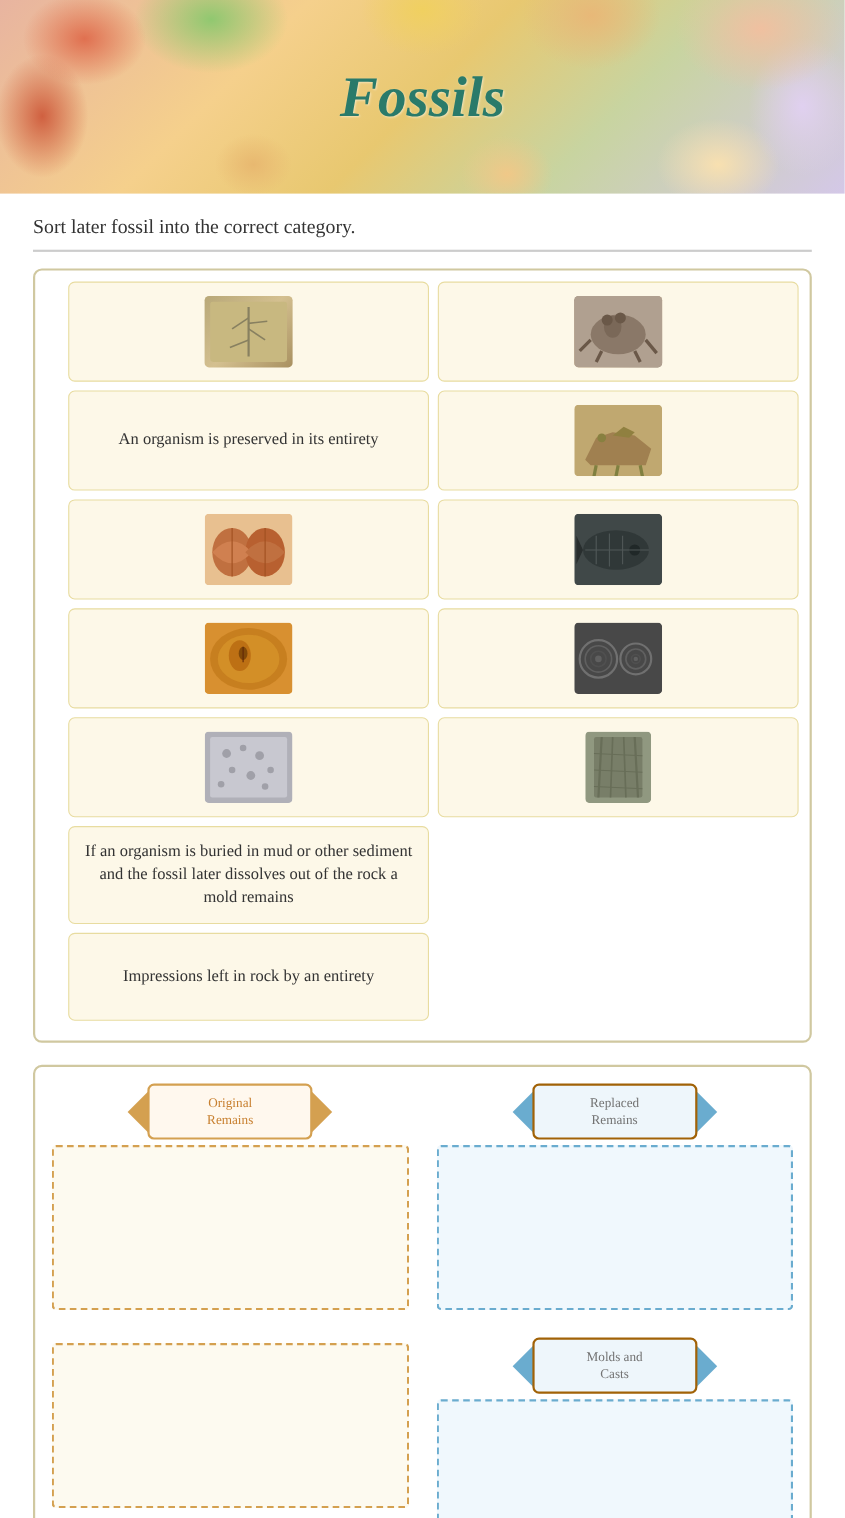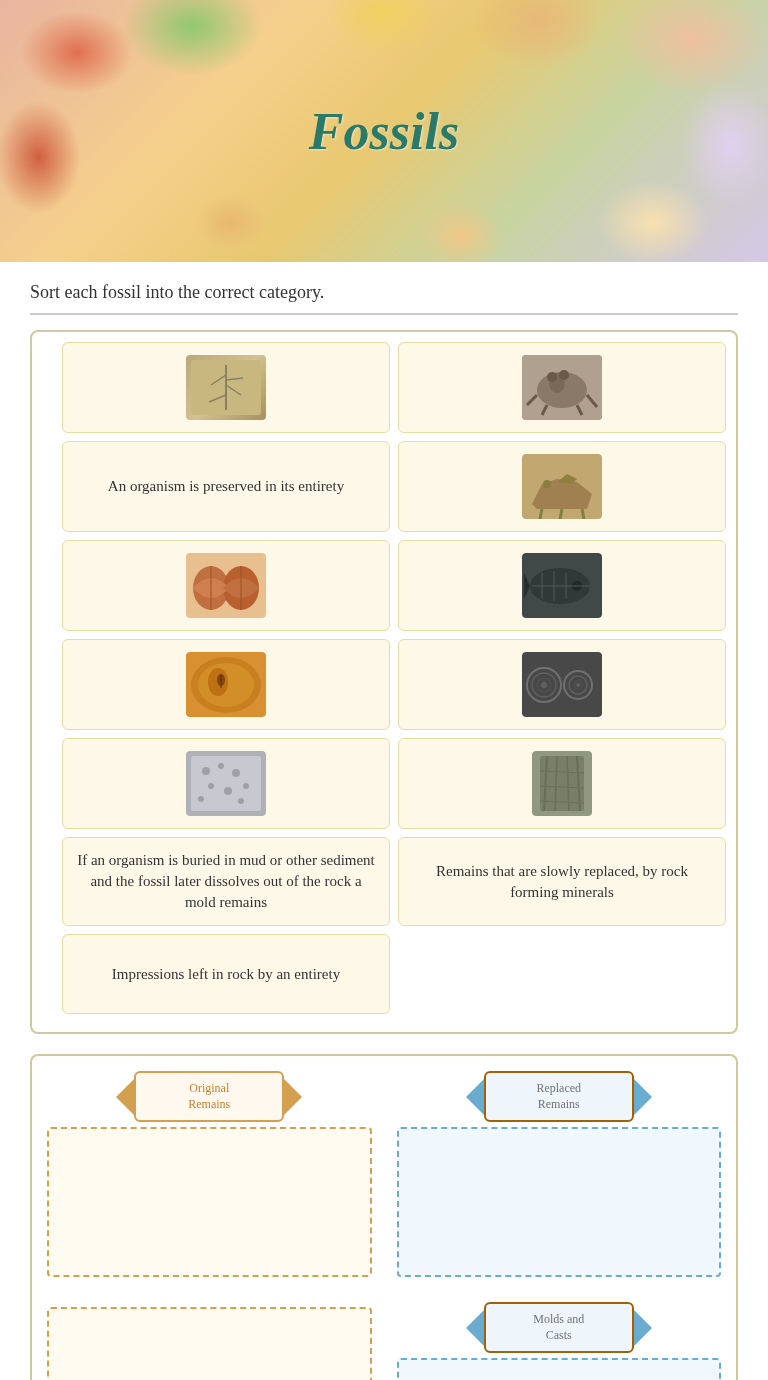--- a/index.html
+++ b/index.html
@@ -6,21 +6,21 @@
     body {
       font-family: Georgia, serif;
       background: #fff;
       width: 768px;
       min-height: 1380px;
     }
 
     
     .header {
       position: relative;
-      height: 262px;
+      height: 176px;
       background: linear-gradient(135deg, #e8b4a0 0%, #f5d08c 30%, #e8c870 50%, #c8d4a0 70%, #d4c8e8 100%);
       overflow: hidden;
       display: flex;
       align-items: center;
       justify-content: center;
     }
     .header-shells {
       position: absolute;
       inset: 0;
       background:
@@ -214,21 +214,21 @@
   </style>
 </head>
 <body>
 
 <div class="header">
   <div class="header-shells"></div>
   <h1 class="header-title">Fossils</h1>
 </div>
 
 <div class="main-content">
-  <p class="instructions">Sort each fossil into the correct category.</p>
+  <p class="instructions">Sort later fossil into the correct category.</p>
 
   <div class="sort-grid">
 
     <div class="sort-row">
       <div class="sort-cell">
         <div class="fossil-img plant" style="width:80px;height:65px;background:linear-gradient(135deg,#b8a878,#d4c090,#a89060);border-radius:4px;display:flex;align-items:center;justify-content:center;">
           <svg width="70" height="55" viewBox="0 0 70 55">
             <rect width="70" height="55" fill="#c8b880" rx="3"></rect>
             <line x1="35" y1="5" x2="35" y2="50" stroke="#888060" stroke-width="2"></line>
             <line x1="35" y1="15" x2="20" y2="25" stroke="#888060" stroke-width="1.5"></line>
@@ -365,23 +365,20 @@
             <line x1="8" y1="50" x2="52" y2="52" stroke="#686e58" stroke-width="1"></line>
           </svg>
         </div>
       </div>
     </div>
 
     <div class="sort-row">
       <div class="sort-cell text-cell">
         <span>If an organism is buried in mud or other sediment and the fossil later dissolves out of the rock a mold remains</span>
       </div>
-      <div class="sort-cell text-cell">
-        <span>Remains that are slowly replaced, by rock forming minerals</span>
-      </div>
     </div>
 
     <div class="sort-row">
       <div class="sort-cell text-cell">
         <span>Impressions left in rock by an entirety</span>
       </div>
       <div style="flex:1;"></div>
     </div>
 
   </div>

